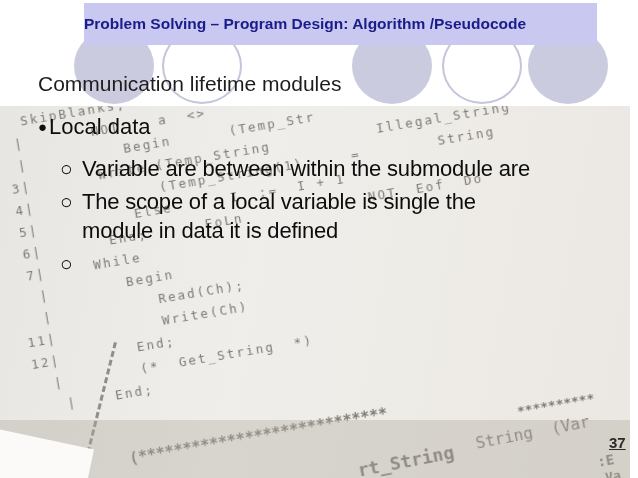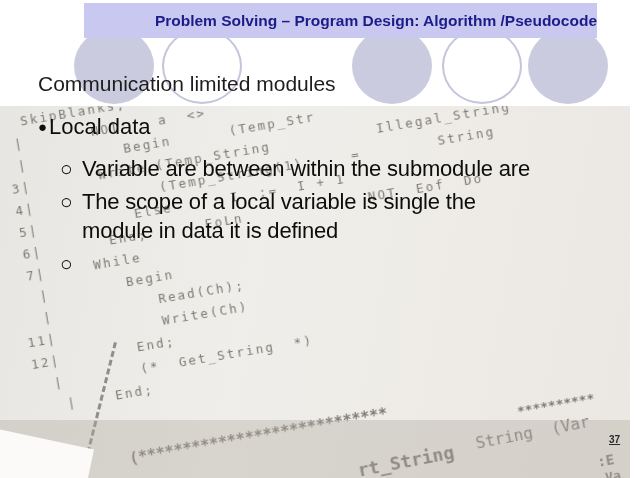--- a/index.html
+++ b/index.html
@@ -6,22 +6,22 @@
     --bar-bg:#c8c8f0; --bar-text:#1b1b8a;
     --circle-fill:#cbcbdf; --circle-border:#c4c4dc;
     --photo-bg:#edebe7; --photo-band:rgba(176,170,161,.38);
     --typed-ink:rgba(88,84,78,.75); --body-text:#0d0d0d;
     --heading-text:#1d1d1d; --page-number:#2a2a2a;
   }
   html,body{margin:0;padding:0;background:#fff;}
   .canvas{position:relative;width:638px;height:478px;background:#fff;overflow:hidden;
           font-family:"Liberation Sans",sans-serif;}
   
-  .bar{position:absolute;left:84px;top:3px;width:513px;height:35px;background:var(--bar-bg);
-       z-index:3;display:flex;align-items:center;justify-content:flex-end;}
+  .bar{position:absolute;left:84px;top:3px;width:513px;height:42px;background:var(--bar-bg);
+       z-index:3;display:flex;align-items:center;justify-content:flex-start;}
   .bar span{font-size:15.5px;font-weight:bold;color:var(--bar-text);letter-spacing:0;white-space:nowrap;}
   
   .circle{position:absolute;top:28px;width:80px;height:76px;border-radius:50%;z-index:1;}
   .circle.filled{background:var(--circle-fill);}
   .circle.outline{background:#fff;border:2px solid var(--circle-border);box-sizing:border-box;}
   .c1{left:74px}.c2{left:162px}.c3{left:352px}.c4{left:442px}.c5{left:528px}
   
   .heading{position:absolute;left:38px;top:72px;font-size:21px;color:var(--heading-text);z-index:4;white-space:nowrap;}
   
   .photo{position:absolute;left:0;top:106px;width:630px;height:372px;overflow:hidden;z-index:2;
@@ -37,39 +37,39 @@
   .dash-line{position:absolute;left:114px;top:236px;height:132px;width:0;
              border-left:3px dashed rgba(70,66,60,.55);transform:rotate(14deg);transform-origin:top left;}
   
   .main-bullet{position:absolute;left:38px;top:111px;z-index:4;display:flex;align-items:center;}
   .main-bullet .dot{font-size:15px;line-height:32px;color:var(--body-text);margin-right:2px;}
   .main-bullet .txt{font-size:22px;line-height:32px;color:var(--body-text);}
   .subs{position:absolute;left:60px;top:154px;width:566px;z-index:4;}
   .sub-item{display:flex;margin-bottom:4px;}
   .sub-marker{font-size:21px;line-height:29px;color:var(--body-text);width:22px;flex:0 0 22px;}
   .sub-text{font-size:22px;line-height:29px;color:var(--body-text);letter-spacing:-0.2px;}
-  .page-number{position:absolute;left:609px;top:434px;font-size:10px;font-weight:bold;
+  .page-number{position:absolute;left:609px;top:434px;font-size:15px;font-weight:bold;
                color:var(--page-number);z-index:5;text-decoration:underline;}
 </style>
 </head>
 <body>
 
 <div class="canvas">
 
   <div class="bar">
     <span>Problem Solving – Program Design: Algorithm /Pseudocode</span>
   </div>
 
   <div class="circle filled c1"></div>
   <div class="circle outline c2"></div>
   <div class="circle filled c3"></div>
   <div class="circle outline c4"></div>
   <div class="circle filled c5"></div>
 
-  <div class="heading">Communication limited modules</div>
+  <div class="heading">Communication lifetime modules</div>
 
   <div class="photo">
     <pre class="typed">              tring           And  NOT          And   t
    SkipBlanks;       EOLN  And   &lt;&gt;  Blank)          [I]);
   |       NOT    a  &lt;&gt;           (Temp_S           tring
   |          Begin      (Temp_Str          String(1)    ing
  3|       Write (Temp_String           Illegal_String
  4|             (Temp_String(1)     =        String
  5|          Else      I  :=  I + 1
  6|       End;      EoLn             NOT  Eof  Do

